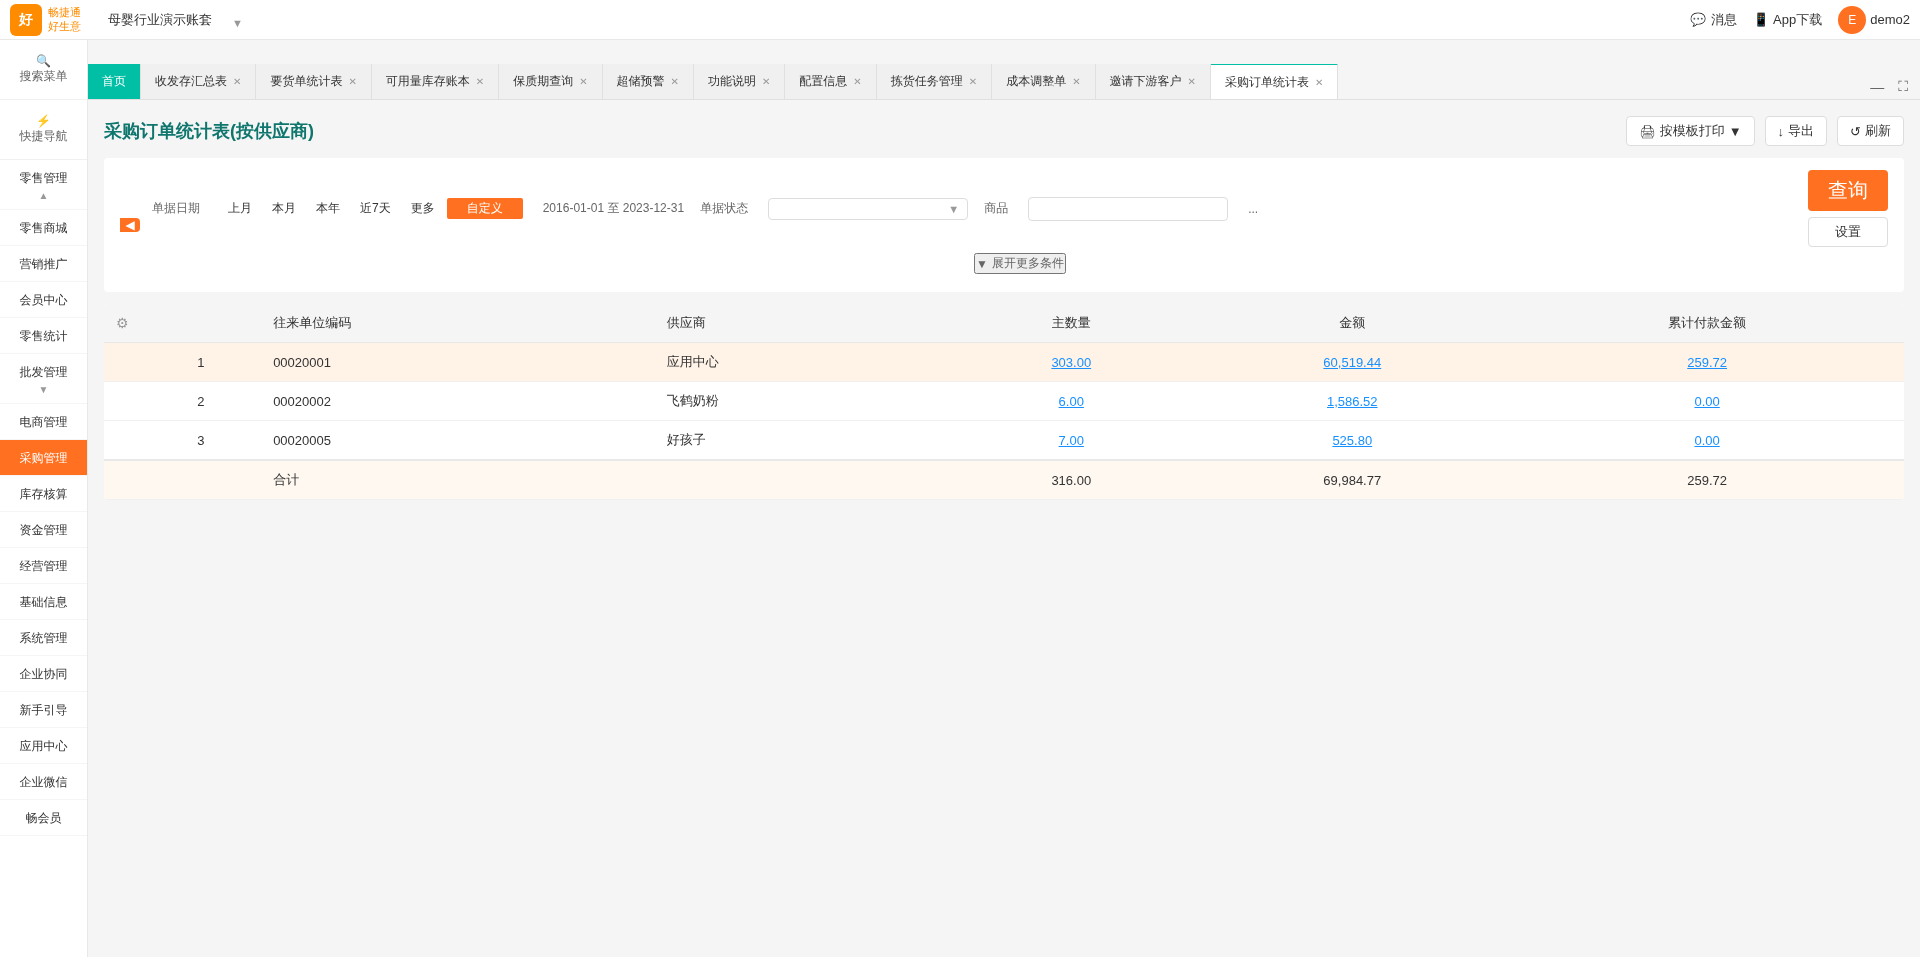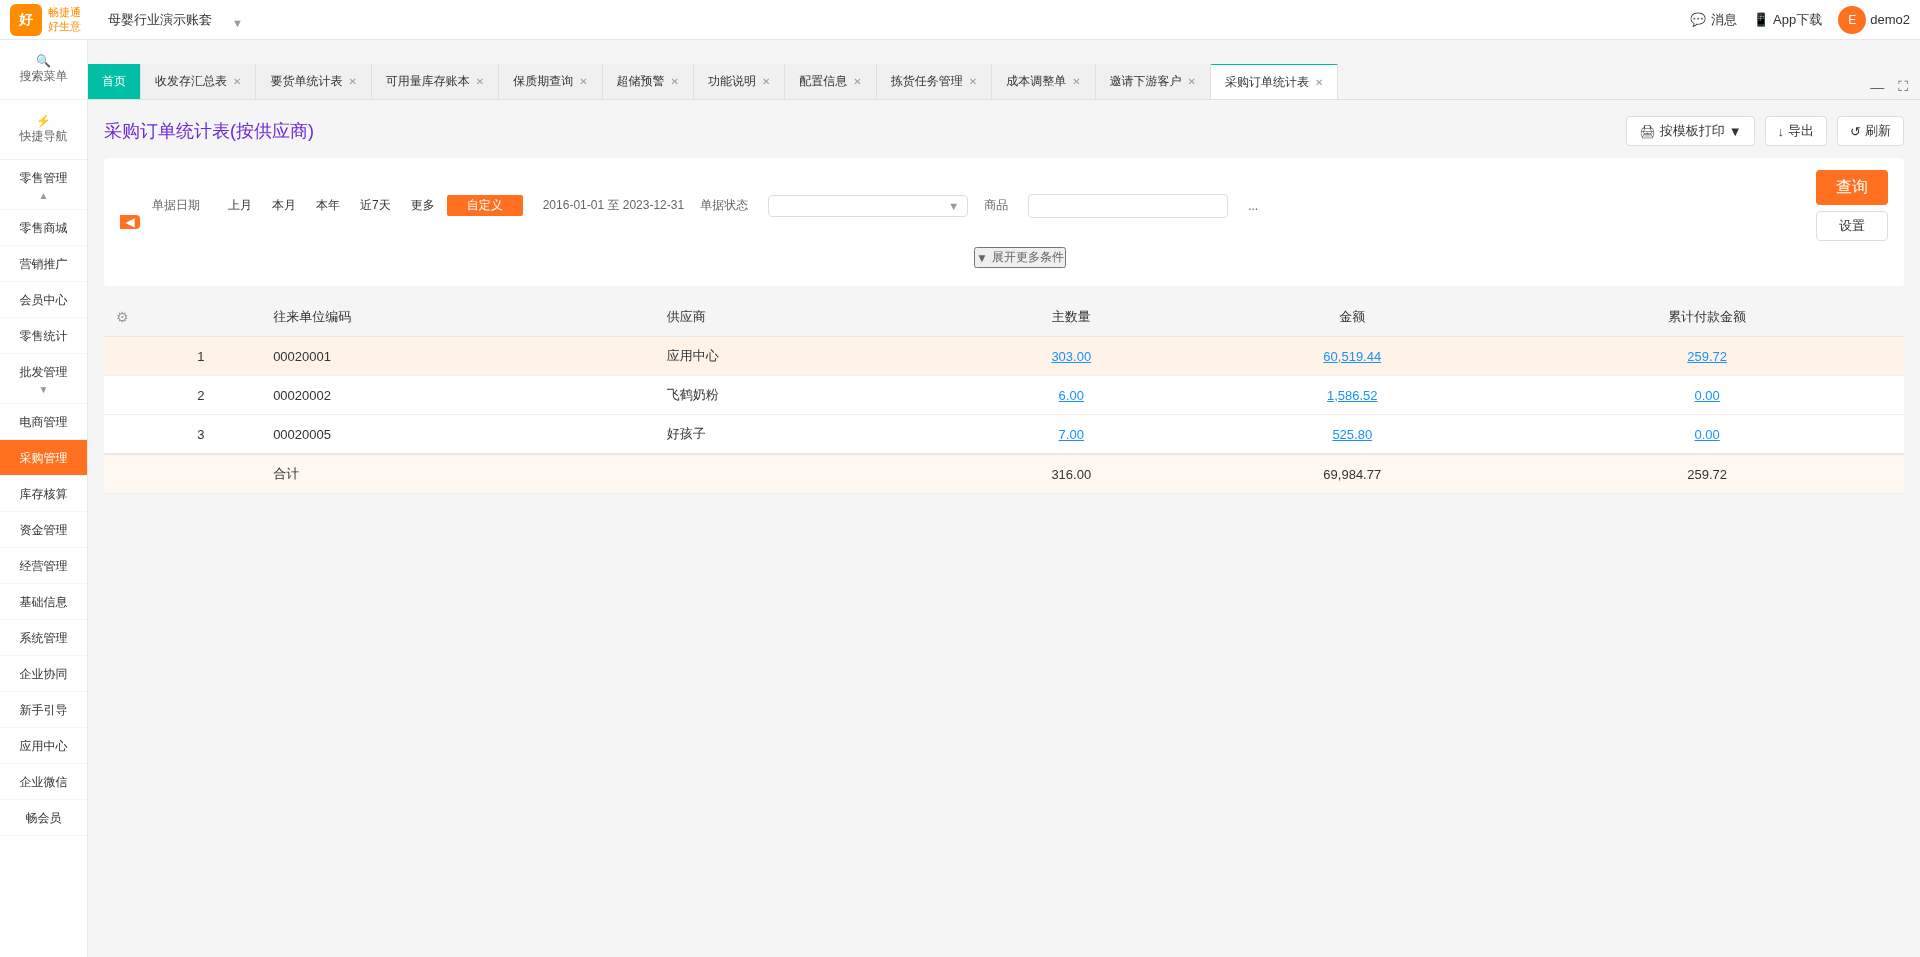--- a/index.html
+++ b/index.html
@@ -40,42 +40,42 @@
     .tab-item.home { background: #00bfa5; color: #fff; }
     .tab-close { font-size: 10px; color: #999; cursor: pointer; }
     .tab-bar-actions { display: flex; align-items: center; gap: 6px; margin-left: auto; padding: 0 8px; }
     .tab-bar-btn { font-size: 14px; color: #666; cursor: pointer; padding: 4px; }
 
     
     .page-content { flex: 1; overflow-y: auto; background: #f5f5f5; padding: 16px; }
 
     
     .page-header { display: flex; align-items: center; justify-content: space-between; margin-bottom: 12px; }
-    .page-title { font-size: 18px; font-weight: 400; color: #6d28d9; }
+    .page-title { font-size: 18px; font-weight: 700; color: #0f766e; }
     .header-actions { display: flex; align-items: center; gap: 10px; }
     .btn-template-print { display: flex; align-items: center; gap: 4px; padding: 5px 12px; border: 1px solid #ddd; border-radius: 4px; background: #fff; cursor: pointer; font-size: 13px; color: #333; }
     .btn-export { display: flex; align-items: center; gap: 4px; padding: 5px 12px; border: 1px solid #ddd; border-radius: 4px; background: #fff; cursor: pointer; font-size: 13px; color: #333; }
     .btn-refresh { display: flex; align-items: center; gap: 4px; padding: 5px 12px; border: 1px solid #ddd; border-radius: 4px; background: #fff; cursor: pointer; font-size: 13px; color: #333; }
 
     
     .filter-panel { background: #fff; border-radius: 4px; padding: 12px 16px; margin-bottom: 12px; }
     .filter-row { display: flex; align-items: center; gap: 16px; flex-wrap: wrap; }
     .filter-group { display: flex; align-items: center; gap: 20px; }
     .filter-label { font-size: 12px; color: #666; white-space: nowrap; }
     .filter-date-shortcuts { display: flex; gap: 4px; }
     .date-btn { padding: 2px 8px; font-size: 12px; color: #333; cursor: pointer; border-radius: 2px; text-align: center; }
     .date-custom-badge { padding: 2px 20px; font-size: 12px; background: #ff7020; color: #fff; border-radius: 2px; cursor: pointer; }
     .date-range { font-size: 12px; color: #666; }
     .filter-select { display: flex; align-items: center; gap: 4px; border: 1px solid #ddd; border-radius: 4px; padding: 4px 8px; background: #fff; cursor: pointer; min-width: 200px; }
     .filter-select .select-arrow { color: #999; font-size: 11px; margin-left: auto; }
     .filter-input { border: 1px solid #ddd; border-radius: 4px; padding: 4px 8px; font-size: 12px; min-width: 200px; }
     .more-btn { display: flex; align-items: center; gap: 4px; cursor: pointer; color: #666; font-size: 12px; }
     .expand-row { display: flex; justify-content: center; padding: 6px 0; }
     .expand-btn { display: flex; align-items: center; gap: 4px; cursor: pointer; color: #666; font-size: 12px; }
-    .btn-query { background: #ff7020; color: #fff; border: none; border-radius: 4px; padding: 7px 20px; font-size: 16px; cursor: pointer; }
+    .btn-query { background: #ff7020; color: #fff; border: none; border-radius: 4px; padding: 7px 20px; font-size: 20px; cursor: pointer; }
     .btn-settings { background: #fff; color: #333; border: 1px solid #ddd; border-radius: 4px; padding: 5px 12px; font-size: 13px; cursor: pointer; }
     .filter-actions { display: flex; flex-direction: column; gap: 6px; margin-left: auto; }
 
     
     .table-container { background: #fff; border-radius: 4px; overflow: hidden; }
     .data-table { width: 100%; border-collapse: collapse; }
     .data-table th { background: #f5f5f5; padding: 10px 12px; text-align: left; font-size: 13px; font-weight: 500; color: #333; border-bottom: 1px solid #e8e8e8; white-space: nowrap; }
     .data-table th.center, .data-table td.center { text-align: center; }
     .data-table td { padding: 10px 12px; font-size: 13px; color: #333; border-bottom: 1px solid #f0f0f0; }
     .data-table tr.highlighted td { background: #fff3e8; }

